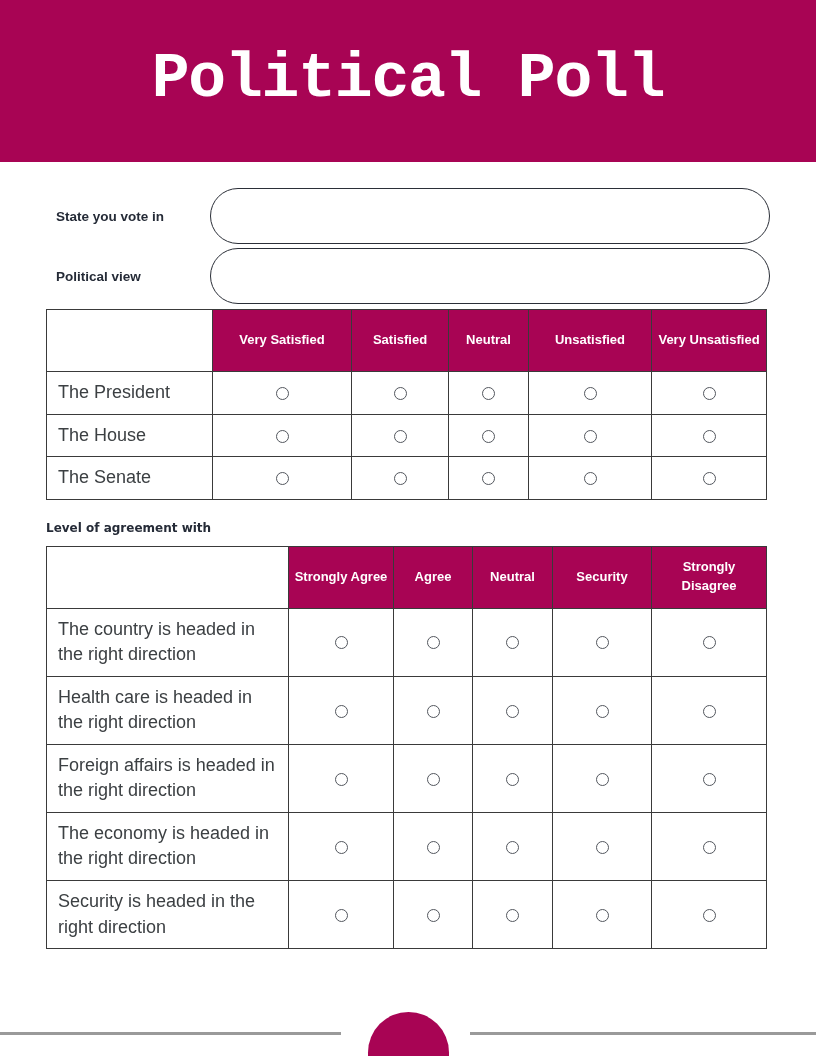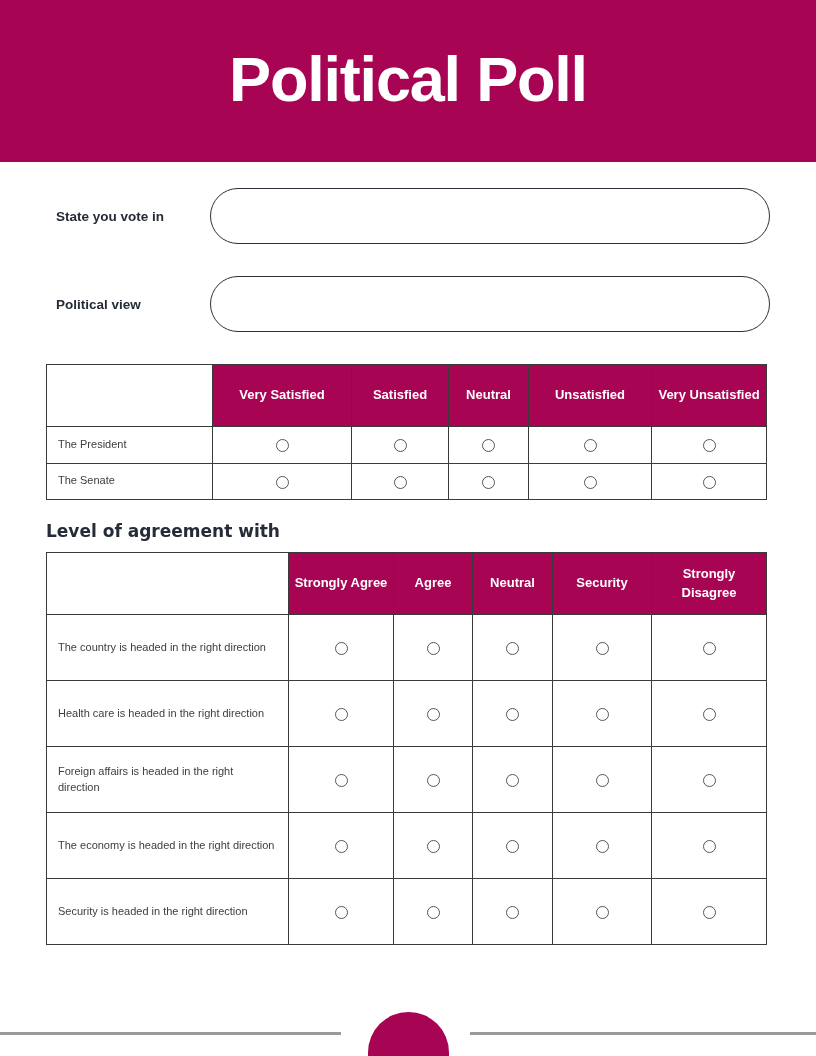--- a/index.html
+++ b/index.html
@@ -25,34 +25,34 @@
     display: flex;
     align-items: center;
     justify-content: center;
   }
   .banner-title {
     color: #ffffff;
     font-size: 63px;
     font-weight: bold;
     letter-spacing: -1.2px;
     line-height: 1;
-    font-family: Liberation Sans, sans-serif;
+    font-family: Liberation Mono, monospace;
     margin: 12px;
     padding: 0 0 4px 0;
   }
 
   
   .form-area {
     padding: 26px 46px 0 46px;
   }
   .field-row {
     display: flex;
     align-items: center;
     height: 56px;
-    margin-bottom: 32px;
+    margin-bottom: 4px;
   }
   .field-label {
     width: 164px;
     font-size: 13.5px;
     font-weight: bold;
     color: #252b37;
     flex-shrink: 0;
     text-align: left;
     padding-left: 10px;
   }
@@ -89,21 +89,21 @@
     text-align: center;
     vertical-align: middle;
     line-height: 1.45;
     padding: 6px 4px;
   }
   table.poll thead th.blank-head {
     background: #ffffff;
     border-color: #3a3a3a;
   }
   table.poll tbody td.row-label {
-    font-size: 11px;
+    font-size: 18px;
     color: #3c4043;
     padding: 8px 11px;
     line-height: 1.42;
     vertical-align: middle;
     text-align: left;
   }
   table.poll tbody td.opt {
     text-align: center;
     vertical-align: middle;
     padding: 0;
@@ -118,21 +118,21 @@
     vertical-align: middle;
   }
 
   
   #table-satisfaction { margin-top: 5px; }
   #table-satisfaction thead tr { height: 62px; }
   #table-satisfaction tbody tr { height: 36.5px; }
 
   
   .section-heading {
-    font-size: 17px;
+    font-size: 12px;
     font-weight: bold;
     color: #252b37;
     margin: 21px 0 11px 0;
     padding-left: 0px;
     font-family: "DejaVu Sans", sans-serif;
   }
 
   
   #table-agreement thead tr { height: 62px; }
   #table-agreement tbody tr { height: 66px; }
@@ -204,20 +204,28 @@
     <tbody>
       <tr>
         <td class="row-label">The President</td>
         <td class="opt"><span class="radio"></span></td>
         <td class="opt"><span class="radio"></span></td>
         <td class="opt"><span class="radio"></span></td>
         <td class="opt"><span class="radio"></span></td>
         <td class="opt"><span class="radio"></span></td>
       </tr>
       <tr>
+        <td class="row-label">The House</td>
+        <td class="opt"><span class="radio"></span></td>
+        <td class="opt"><span class="radio"></span></td>
+        <td class="opt"><span class="radio"></span></td>
+        <td class="opt"><span class="radio"></span></td>
+        <td class="opt"><span class="radio"></span></td>
+      </tr>
+      <tr>
         <td class="row-label">The Senate</td>
         <td class="opt"><span class="radio"></span></td>
         <td class="opt"><span class="radio"></span></td>
         <td class="opt"><span class="radio"></span></td>
         <td class="opt"><span class="radio"></span></td>
         <td class="opt"><span class="radio"></span></td>
       </tr>
     </tbody>
   </table>
 

